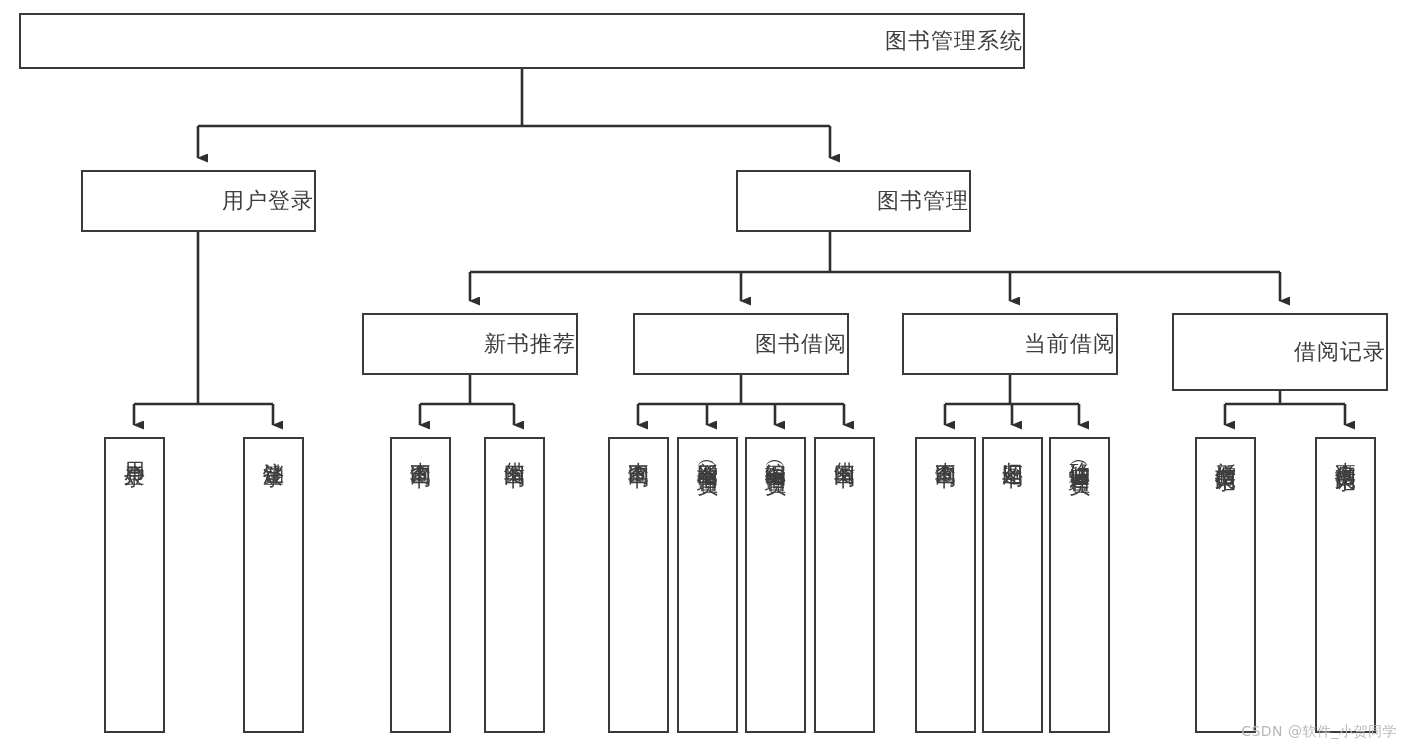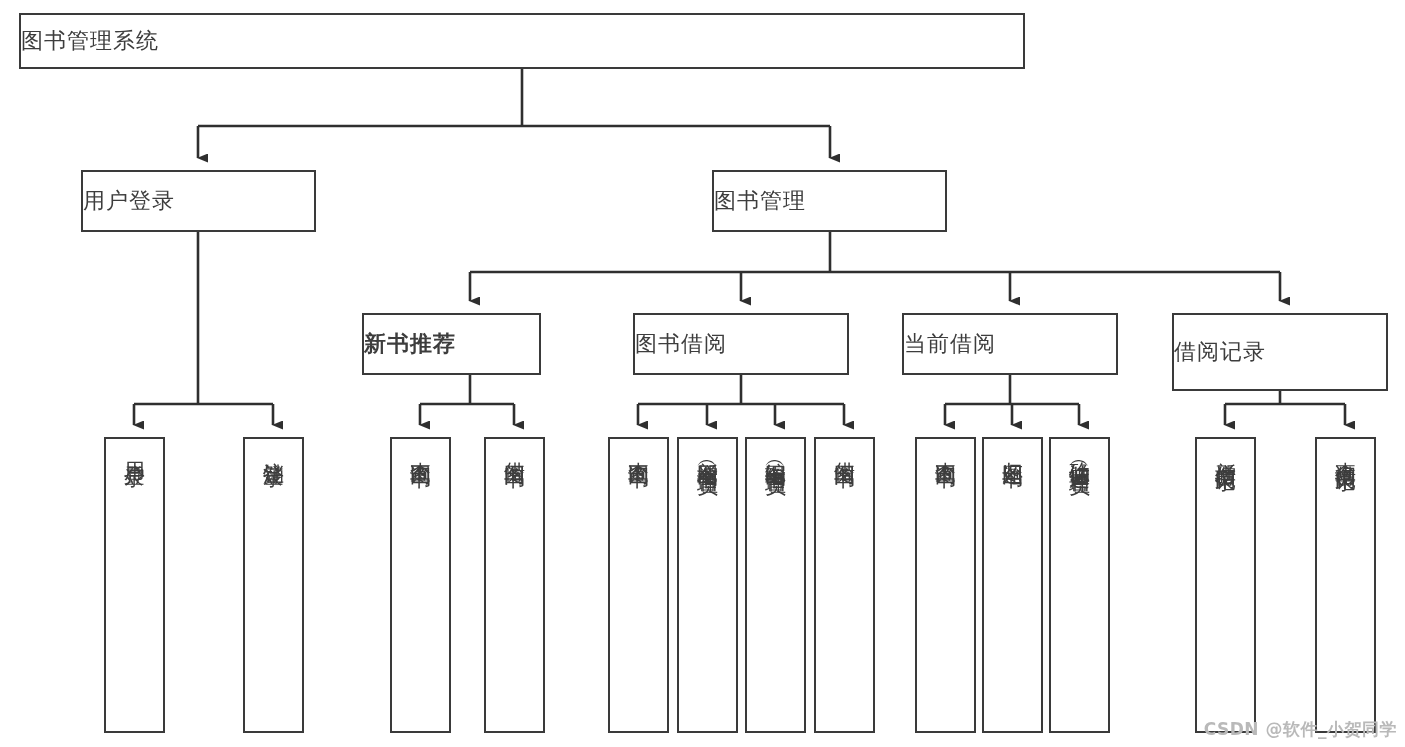--- a/index.html
+++ b/index.html
@@ -27,21 +27,21 @@
     width: 1405px;
     height: 747px;
   }
   .node-box {
     position: absolute;
     box-sizing: border-box;
     background: #ffffff;
     border: 2px solid #3a3a3a;
     display: flex;
     align-items: center;
-    justify-content: flex-start;
+    justify-content: flex-end;
     color: #3d3d3d;
   }
   .node-box.horizontal {
     font-size: 22px;
     letter-spacing: 1px;
     line-height: 1.1;
   }
   .node-box.vertical {
     writing-mode: vertical-rl;
     text-orientation: upright;
@@ -55,26 +55,25 @@
     align-items: center;
   }
   .node-label {
     display: block;
     white-space: pre-line;
   }
   .watermark {
     position: absolute;
     right: 8px;
     bottom: 6px;
-    font-size: 17px;
+    font-size: 14px;
     color: #b9b9b9;
     letter-spacing: 0.5px;
     user-select: none;
     pointer-events: none;
-    font-weight: bold;
   }
 </style>
 </head>
 <body>
 
 <div id="diagram-root">
 
   <svg class="flow" viewBox="0 0 1405 747" xmlns="http://www.w3.org/2000/svg">
     <defs>
       <marker id="arrowhead" markerWidth="9" markerHeight="11" refX="4.5" refY="10" orient="auto" markerUnits="userSpaceOnUse">
@@ -137,25 +136,25 @@
     </g>
   </svg>
 
   <div class="node-box horizontal" style="left:19px; top:13px; width:1006px; height:56px;">
     <span class="node-label">图书管理系统</span>
   </div>
 
   <div class="node-box horizontal" style="left:81px; top:170px; width:235px; height:62px;">
     <span class="node-label">用户登录</span>
   </div>
-  <div class="node-box horizontal" style="left:712px; top:170px; width:235px; height:62px;">
+  <div class="node-box horizontal" style="left:736px; top:170px; width:235px; height:62px;">
     <span class="node-label">图书管理</span>
   </div>
 
-  <div class="node-box horizontal" style="left:362px; top:313px; width:179px; height:62px;font-weight:bold;">
+  <div class="node-box horizontal" style="left:362px; top:313px; width:216px; height:62px;">
     <span class="node-label">新书推荐</span>
   </div>
   <div class="node-box horizontal" style="left:902px; top:313px; width:216px; height:62px;">
     <span class="node-label">当前借阅</span>
   </div>
   <div class="node-box horizontal" style="left:633px; top:313px; width:216px; height:62px;">
     <span class="node-label">图书借阅</span>
   </div>
   <div class="node-box horizontal" style="left:1172px; top:313px; width:216px; height:78px;">
     <span class="node-label">借阅记录</span>

